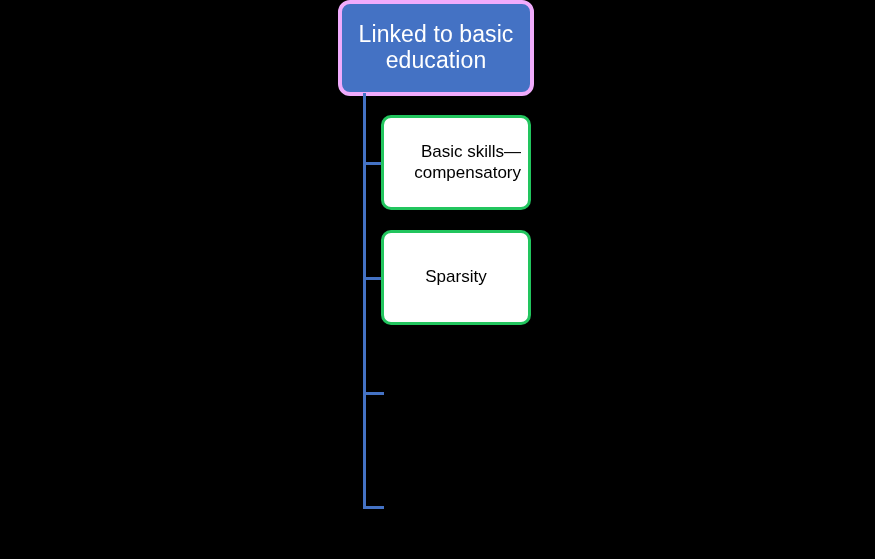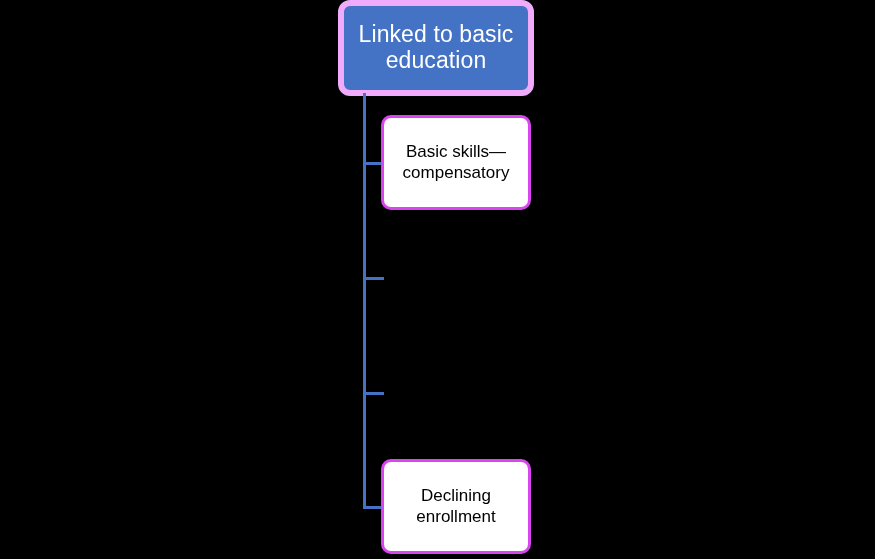--- a/index.html
+++ b/index.html
@@ -18,21 +18,21 @@
 
   
   .root-node {
     position: absolute;
     left: 338px;
     top: 0px;
     width: 196px;
     height: 96px;
     box-sizing: border-box;
     background: #4472C4;
-    border: 6px solid #f0abfc;
+    border: 4px solid #f0abfc;
     border-radius: 12px;
     display: flex;
     align-items: center;
     justify-content: center;
     text-align: center;
     color: #FFFFFF;
     font-size: 23px;
     line-height: 1.12;
     padding: 0 10px;
     letter-spacing: 0.1px;
@@ -61,26 +61,26 @@
   .stub-4 { top: 506px; }
 
   
   .child-node {
     position: absolute;
     left: 381px;
     width: 150px;
     height: 95px;
     box-sizing: border-box;
     background: #FFFFFF;
-    border: 3px solid #d946ef;
+    border: 3px solid #22c55e;
     border-radius: 10px;
     display: flex;
     align-items: center;
     justify-content: center;
-    text-align: center;
+    text-align: right;
     color: #000000;
     font-size: 17px;
     line-height: 1.22;
     padding: 0 7px;
     box-shadow: 2px 2px 3px rgba(0,0,0,0.35);
   }
   .child-node .label { display: block; }
 
   .child-1 { top: 115px; }
   .child-2 { top: 230px; }
@@ -100,19 +100,19 @@
 
   <div class="stub stub-1"></div>
   <div class="stub stub-2"></div>
   <div class="stub stub-3"></div>
   <div class="stub stub-4"></div>
 
   <div class="child-node child-1">
     <span class="label">Basic skills—compensatory</span>
   </div>
 
+  <div class="child-node child-2">
+    <span class="label">Sparsity</span>
+  </div>
 
 
-  <div class="child-node child-4">
-    <span class="label">Declining enrollment</span>
-  </div>
 
 </div>
 
 </body></html>

